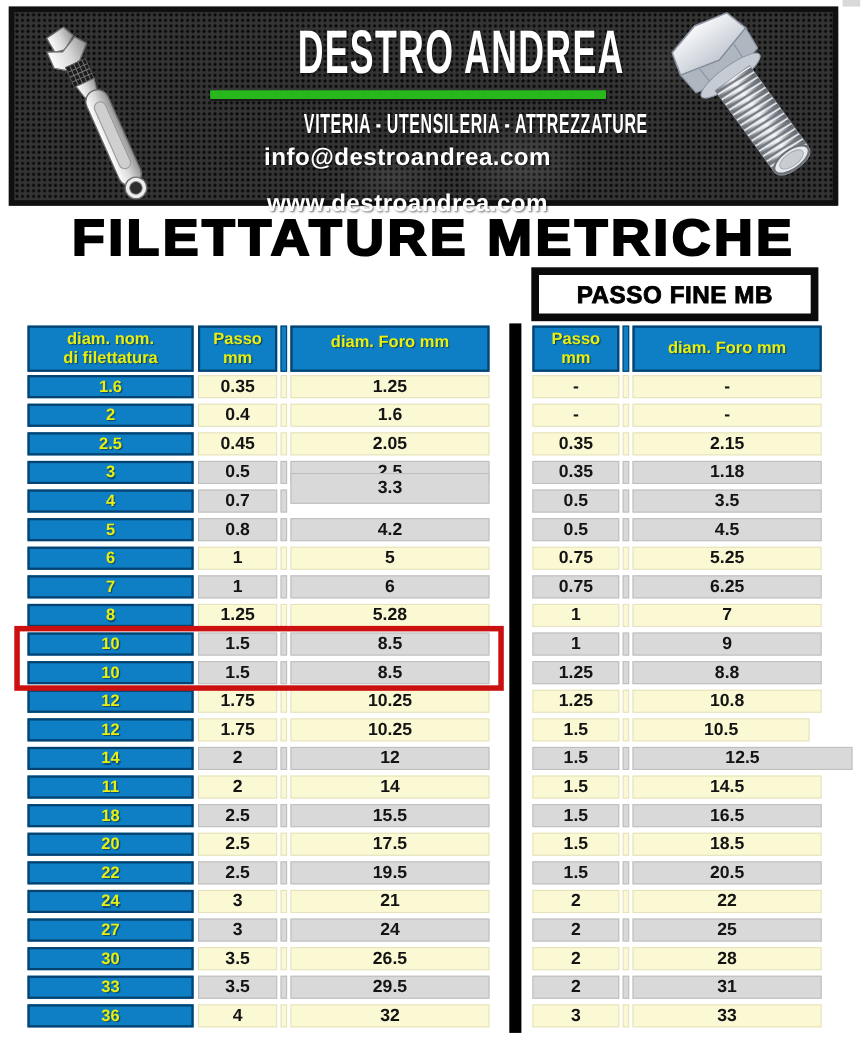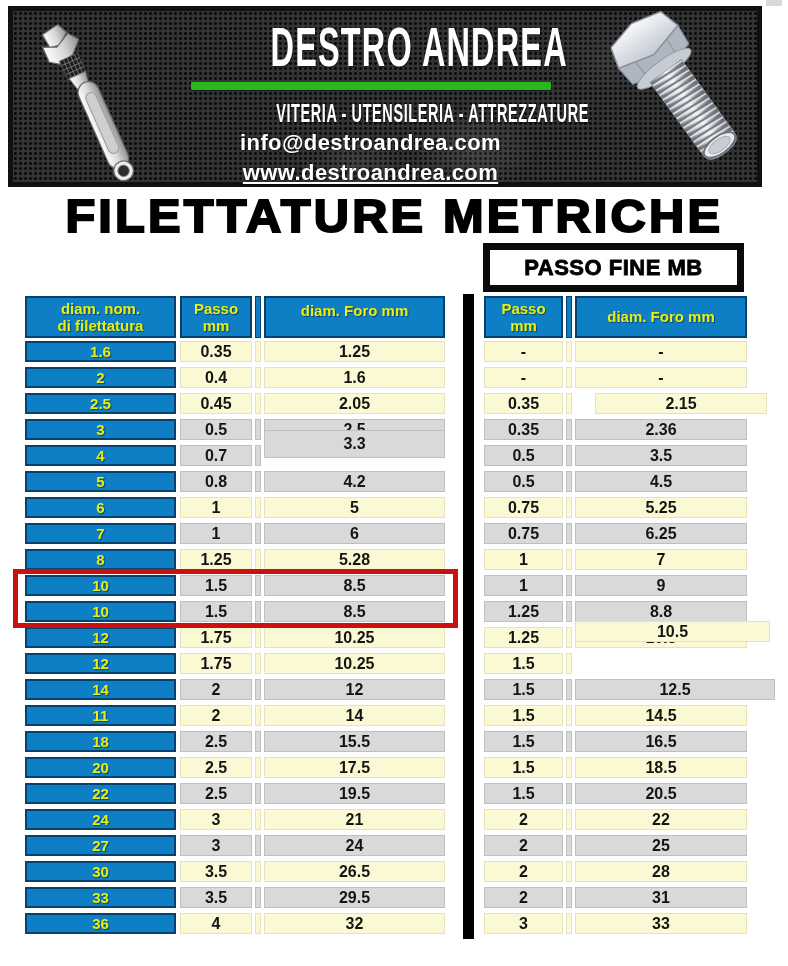--- a/index.html
+++ b/index.html
@@ -19,21 +19,21 @@
   .company{margin-top:12px;height:48px;font-size:56px;font-weight:bold;line-height:48px;
            text-shadow:1px 1px 2px rgba(0,0,0,0.6);}
   .squeeze{display:inline-block;transform:scaleX(0.58);transform-origin:50% 50%;white-space:nowrap;letter-spacing:2px;}
   .squeeze2{display:inline-block;transform:scaleX(0.58);transform-origin:50% 50%;white-space:nowrap;letter-spacing:1px;}
   .green-bar{width:360px;height:8px;margin:11px auto 0;border-radius:1px;
              box-shadow:0 1px 1px rgba(0,0,0,0.5);}
   .tagline{margin-top:13px;height:20px;font-size:25px;font-weight:bold;line-height:20px;
            text-shadow:1px 1px 2px rgba(0,0,0,0.6);}
   .email,.website{font-size:22px;font-weight:bold;letter-spacing:0.4px;text-shadow:1px 1px 2px rgba(0,0,0,0.6);}
   .email{margin-top:7px;}
-  .website{margin-top:4px;text-decoration:underline;}
+  .website{margin-top:16px;}
   .wrench-wrap{position:absolute;left:26px;top:4px;width:120px;height:172px;
                transform:rotate(-24deg);transform-origin:50% 55%;}
   .bolt-wrap{position:absolute;right:18px;top:0px;width:120px;height:178px;
              transform:rotate(-36deg);transform-origin:45% 45%;}
   .scroll-frag{position:absolute;left:766px;top:0;width:16px;height:6px;background:#d9d9d9;}
 
   
   .page-title{position:absolute;left:0;top:189px;width:100%;text-align:center;
               font-size:46px;font-weight:bold;color:#000;letter-spacing:3px;
               -webkit-text-stroke:2px #000;}
@@ -276,24 +276,24 @@
     </div>
   <div>
       <div class="cell shade-yellow" style="left: 484px; width: 79px; top: 341px; height: 21px;">-</div>
       <div class="cell shade-yellow" style="left: 566px; width: 6px; top: 341px; height: 21px;"></div>
       <div class="cell shade-yellow" style="left: 575px; width: 172px; top: 341px; height: 21px;">-</div>
       <div class="cell shade-yellow" style="left: 484px; width: 79px; top: 367px; height: 21px;">-</div>
       <div class="cell shade-yellow" style="left: 566px; width: 6px; top: 367px; height: 21px;"></div>
       <div class="cell shade-yellow" style="left: 575px; width: 172px; top: 367px; height: 21px;">-</div>
       <div class="cell shade-yellow" style="left: 484px; width: 79px; top: 393px; height: 21px;">0.35</div>
       <div class="cell shade-yellow" style="left: 566px; width: 6px; top: 393px; height: 21px;"></div>
-      <div class="cell shade-yellow" style="left: 575px; width: 172px; top: 393px; height: 21px; margin-left: 20px;">2.15</div>
+      <div class="cell shade-yellow" style="left: 575px; width: 172px; top: 393px; height: 21px;">2.15</div>
       <div class="cell shade-gray" style="left: 484px; width: 79px; top: 419px; height: 21px;">0.35</div>
       <div class="cell shade-gray" style="left: 566px; width: 6px; top: 419px; height: 21px;"></div>
-      <div class="cell shade-gray" style="left: 575px; width: 172px; top: 419px; height: 21px;">2.36</div>
+      <div class="cell shade-gray" style="left: 575px; width: 172px; top: 419px; height: 21px;">1.18</div>
       <div class="cell shade-gray" style="left: 484px; width: 79px; top: 445px; height: 21px;">0.5</div>
       <div class="cell shade-gray" style="left: 566px; width: 6px; top: 445px; height: 21px;"></div>
       <div class="cell shade-gray" style="left: 575px; width: 172px; top: 445px; height: 21px;">3.5</div>
       <div class="cell shade-gray" style="left: 484px; width: 79px; top: 471px; height: 21px;">0.5</div>
       <div class="cell shade-gray" style="left: 566px; width: 6px; top: 471px; height: 21px;"></div>
       <div class="cell shade-gray" style="left: 575px; width: 172px; top: 471px; height: 21px;">4.5</div>
       <div class="cell shade-yellow" style="left: 484px; width: 79px; top: 497px; height: 21px;">0.75</div>
       <div class="cell shade-yellow" style="left: 566px; width: 6px; top: 497px; height: 21px;"></div>
       <div class="cell shade-yellow" style="left: 575px; width: 172px; top: 497px; height: 21px;">5.25</div>
       <div class="cell shade-gray" style="left: 484px; width: 79px; top: 523px; height: 21px;">0.75</div>
@@ -306,21 +306,21 @@
       <div class="cell shade-gray" style="left: 566px; width: 6px; top: 575px; height: 21px;"></div>
       <div class="cell shade-gray" style="left: 575px; width: 172px; top: 575px; height: 21px;">9</div>
       <div class="cell shade-gray" style="left: 484px; width: 79px; top: 601px; height: 21px;">1.25</div>
       <div class="cell shade-gray" style="left: 566px; width: 6px; top: 601px; height: 21px;"></div>
       <div class="cell shade-gray" style="left: 575px; width: 172px; top: 601px; height: 21px;">8.8</div>
       <div class="cell shade-yellow" style="left: 484px; width: 79px; top: 627px; height: 21px;">1.25</div>
       <div class="cell shade-yellow" style="left: 566px; width: 6px; top: 627px; height: 21px;"></div>
       <div class="cell shade-yellow" style="left: 575px; width: 172px; top: 627px; height: 21px;">10.8</div>
       <div class="cell shade-yellow" style="left: 484px; width: 79px; top: 653px; height: 21px;">1.5</div>
       <div class="cell shade-yellow" style="left: 566px; width: 6px; top: 653px; height: 21px;"></div>
-      <div class="cell shade-yellow" style="left: 575px; width: 195px; top: 621px; height: 21px;">10.5</div>
+      <div class="cell shade-yellow" style="left: 575px; width: 161px; top: 653px; height: 21px;">10.5</div>
       <div class="cell shade-gray" style="left: 484px; width: 79px; top: 679px; height: 21px;">1.5</div>
       <div class="cell shade-gray" style="left: 566px; width: 6px; top: 679px; height: 21px;"></div>
       <div class="cell shade-gray" style="left: 575px; width: 200px; top: 679px; height: 21px;">12.5</div>
       <div class="cell shade-yellow" style="left: 484px; width: 79px; top: 705px; height: 21px;">1.5</div>
       <div class="cell shade-yellow" style="left: 566px; width: 6px; top: 705px; height: 21px;"></div>
       <div class="cell shade-yellow" style="left: 575px; width: 172px; top: 705px; height: 21px;">14.5</div>
       <div class="cell shade-gray" style="left: 484px; width: 79px; top: 731px; height: 21px;">1.5</div>
       <div class="cell shade-gray" style="left: 566px; width: 6px; top: 731px; height: 21px;"></div>
       <div class="cell shade-gray" style="left: 575px; width: 172px; top: 731px; height: 21px;">16.5</div>
       <div class="cell shade-yellow" style="left: 484px; width: 79px; top: 757px; height: 21px;">1.5</div>

